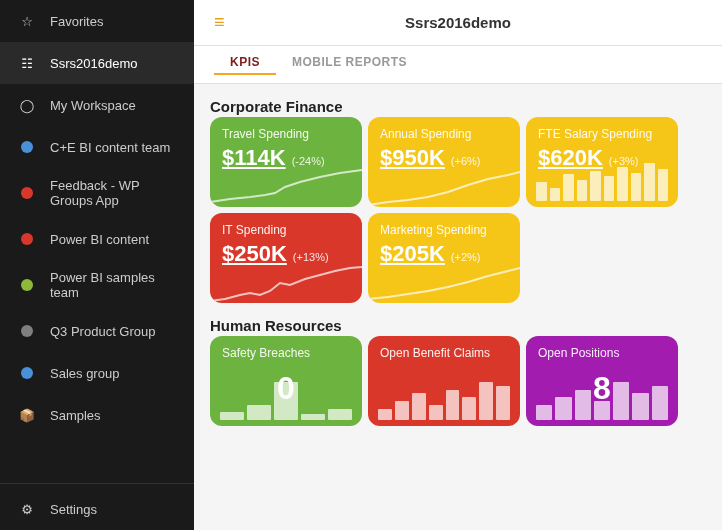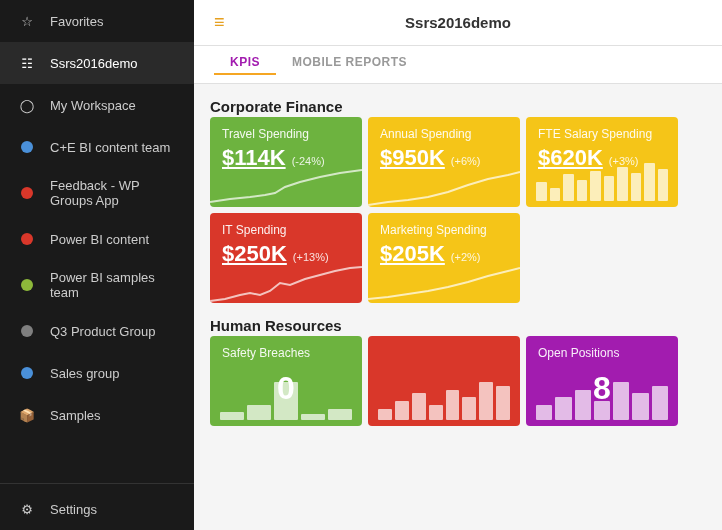--- a/index.html
+++ b/index.html
@@ -100,21 +100,21 @@
     .tab {
       font-size: 12px;
       font-weight: 600;
       color: #999;
       padding: 0 16px 4px;
       cursor: pointer;
       border-bottom: 2px solid transparent;
       letter-spacing: 0.5px;
     }
     .tab.active {
-      color: #a21caf;
+      color: #7f1d1d;
       border-bottom: 2px solid #f5a623;
     }
 
     
     #content {
       flex: 1;
       overflow-y: auto;
       padding: 14px 16px;
     }
 
@@ -132,21 +132,21 @@
 
     
     .kpi-grid {
       display: flex;
       flex-wrap: wrap;
       gap: 6px;
       margin-bottom: 14px;
     }
 
     .kpi-card {
-      border-radius: 4px;
+      border-radius: 12px;
       padding: 10px 12px 6px;
       position: relative;
       overflow: hidden;
       cursor: pointer;
       display: flex;
       flex-direction: column;
     }
     .kpi-card.small { width: 152px; height: 90px; }
     .kpi-card.green { background: #6db33f; }
     .kpi-card.yellow { background: #f5c518; }
@@ -381,20 +381,21 @@
           <div class="kpi-bars">
             <div class="kpi-bar" style="height:20%"></div>
             <div class="kpi-bar" style="height:40%"></div>
             <div class="kpi-bar" style="height:100%"></div>
             <div class="kpi-bar" style="height:15%"></div>
             <div class="kpi-bar" style="height:30%"></div>
           </div>
         </div>
 
         <div class="kpi-card red small">
+          <div class="kpi-label">Open Benefit Claims</div>
           <div class="kpi-bars">
             <div class="kpi-bar" style="height:30%"></div>
             <div class="kpi-bar" style="height:50%"></div>
             <div class="kpi-bar" style="height:70%"></div>
             <div class="kpi-bar" style="height:40%"></div>
             <div class="kpi-bar" style="height:80%"></div>
             <div class="kpi-bar" style="height:60%"></div>
             <div class="kpi-bar" style="height:100%"></div>
             <div class="kpi-bar" style="height:90%"></div>
           </div>

